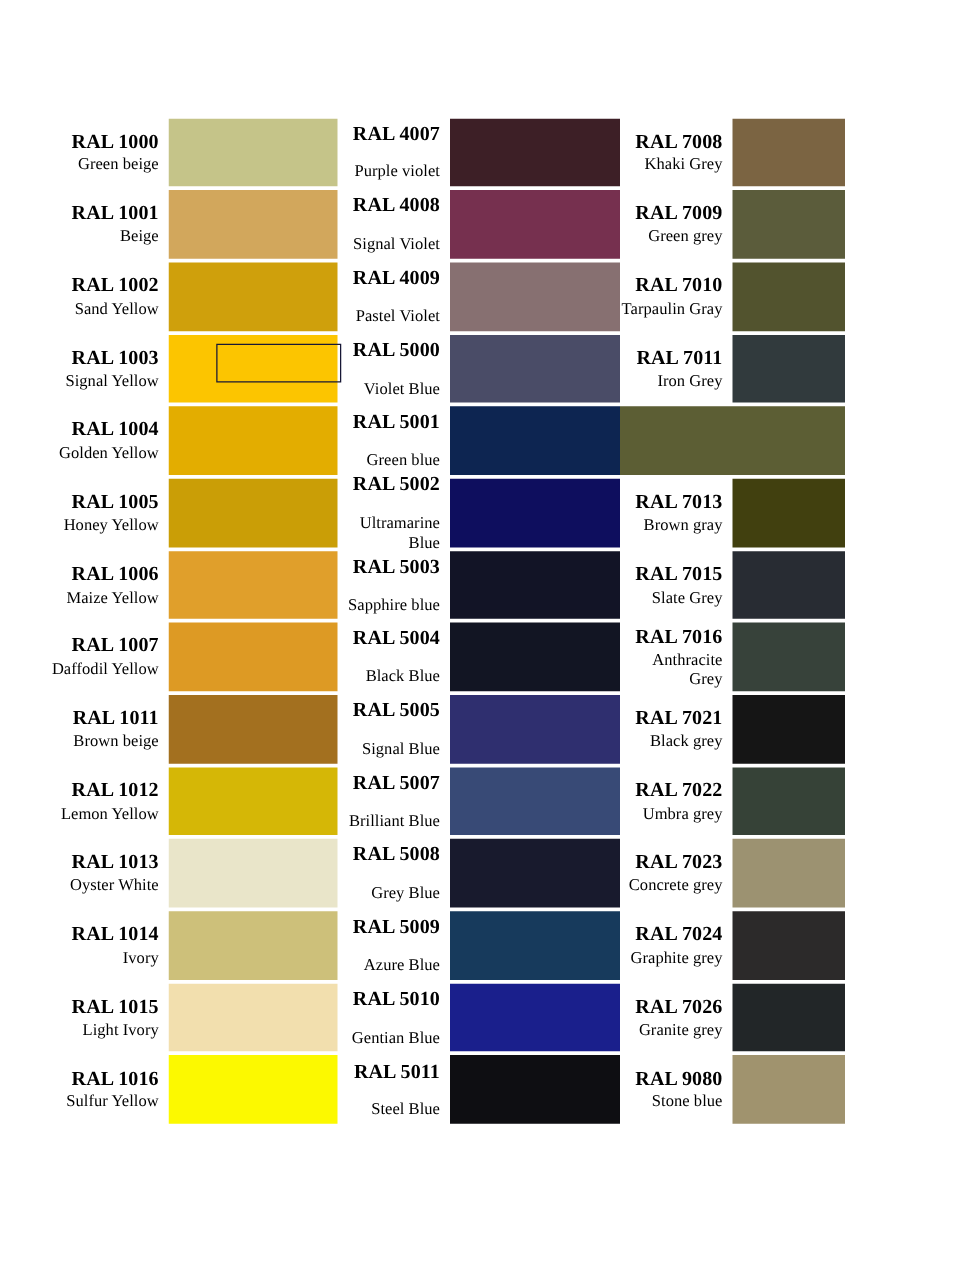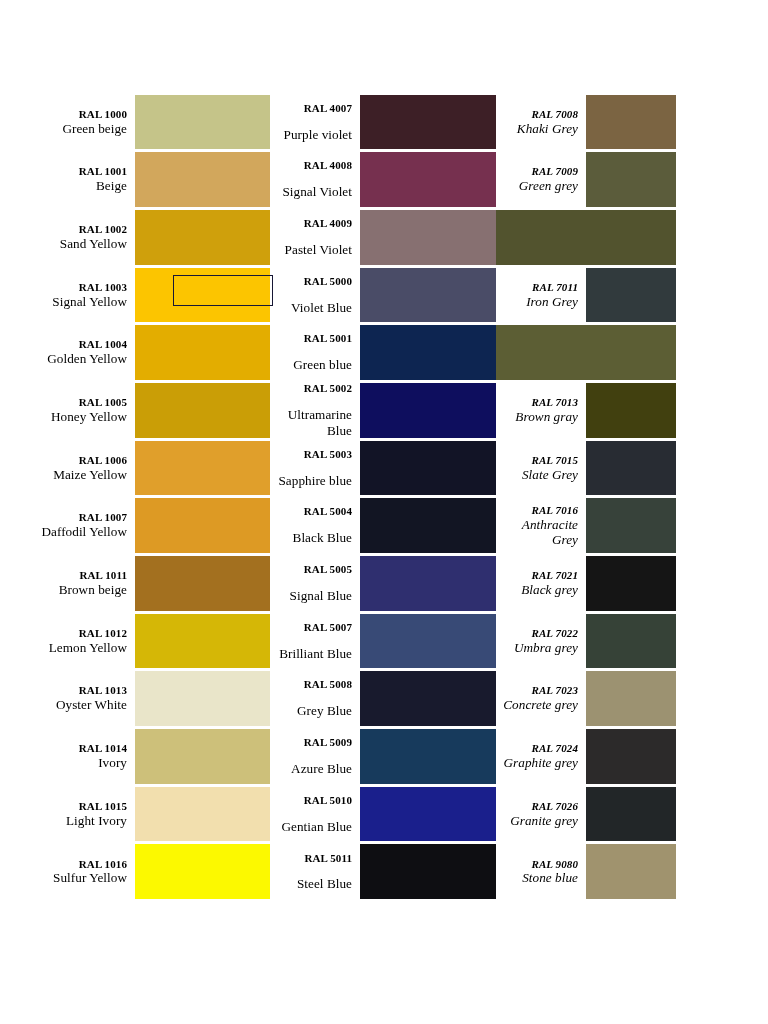--- a/index.html
+++ b/index.html
@@ -33,21 +33,21 @@
     flex-direction: row;
     align-items: flex-start;
   }
 
   .column {
     display: flex;
     flex-direction: column;
   }
   .col-1 { width: 270px; }
   .col-2 { width: 226px; }
-  .col-3 { width: 226px; padding-right: 46px; font-style: italic; }
+  .col-3 { width: 226px; padding-right: 46px; }
 
   .row {
     display: flex;
     flex-direction: row;
     align-items: stretch;
     height: 57.7px;
   }
 
   .label-cell {
     flex: 0 0 auto;
@@ -59,21 +59,21 @@
     padding-right: 8px;
     line-height: 1.18;
     background: #ffffff;
   }
   .col-1 .label-cell { width: 135px; }
   .col-2 .label-cell { width: 90px; gap: 12px; }
   .col-3 .label-cell { width: 90px; }
 
   .ral-code {
     font-weight: bold;
-    font-size: 11px;
+    font-size: 16px;
     letter-spacing: 0.1px;
     white-space: nowrap;
   }
   .ral-name {
     font-weight: normal;
     font-size: 13.2px;
     letter-spacing: 0.05px;
   }
 
   .swatch-cell {
@@ -373,20 +373,24 @@
         <div class="row">
           <div class="label-cell">
             <div class="ral-code">RAL 7009</div>
             <div class="ral-name">Green grey</div>
           </div>
           <div class="swatch-cell">
             <div class="swatch" style="background: rgb(91, 92, 59);"></div>
           </div>
         </div>
         <div class="row">
+          <div class="label-cell">
+            <div class="ral-code">RAL 7010</div>
+            <div class="ral-name">Tarpaulin Gray</div>
+          </div>
           <div class="swatch-cell">
             <div class="swatch" style="background: rgb(82, 83, 46);"></div>
           </div>
         </div>
         <div class="row">
           <div class="label-cell">
             <div class="ral-code">RAL 7011</div>
             <div class="ral-name">Iron Grey</div>
           </div>
           <div class="swatch-cell">

